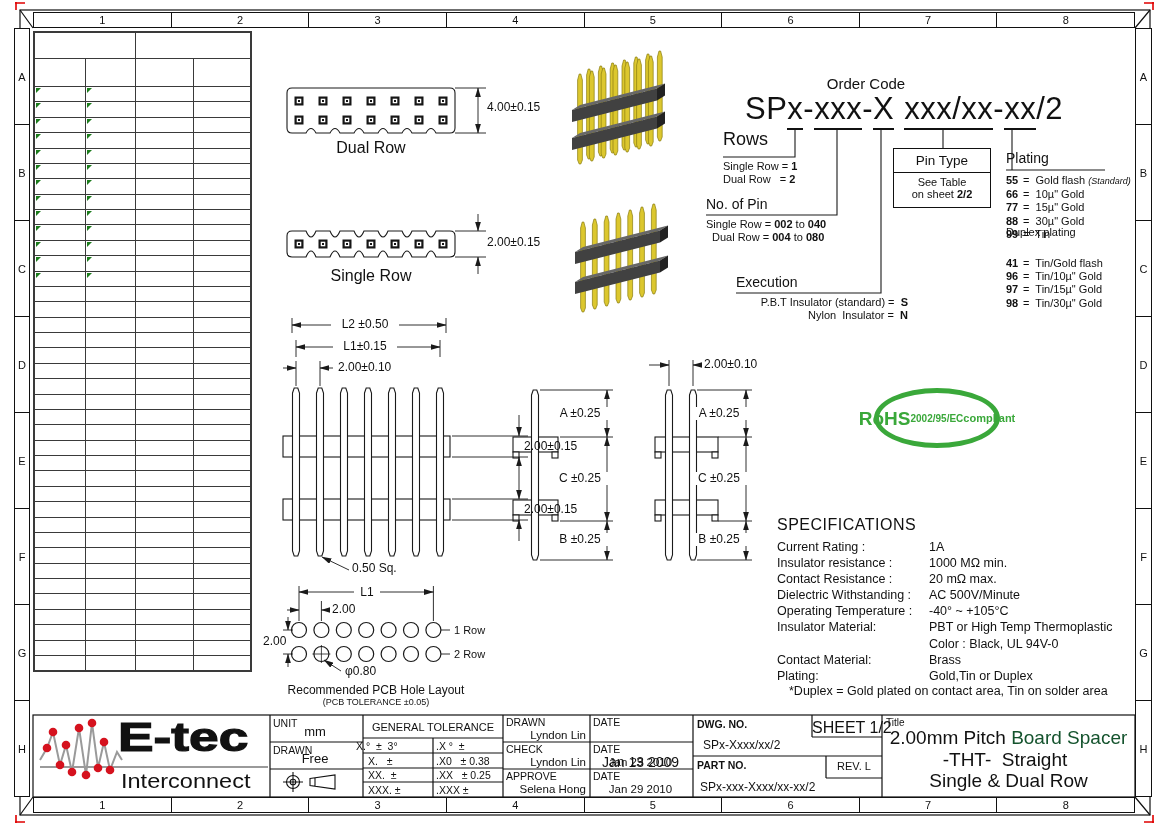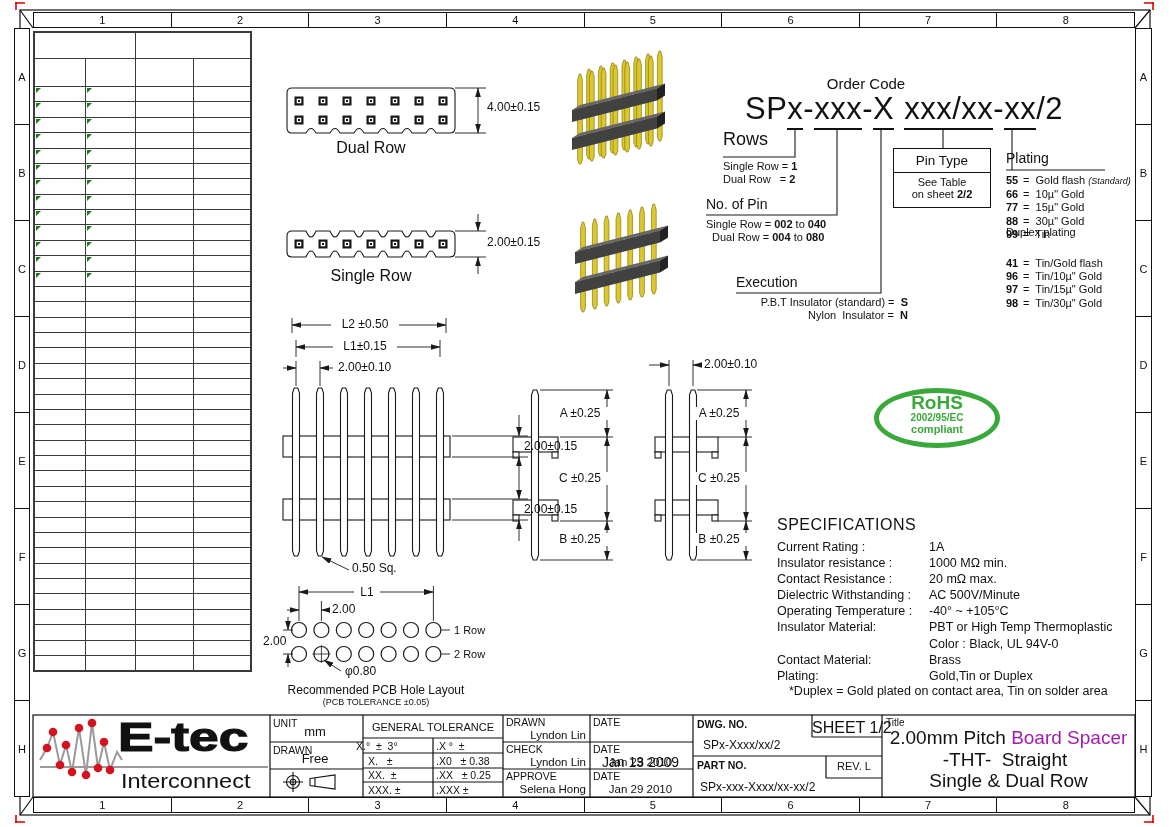--- a/index.html
+++ b/index.html
@@ -36,21 +36,21 @@
   .rt-cell:nth-child(2){width:50px}
   .rt-cell:nth-child(3){width:58px}
   .rt-cell:nth-child(4){flex:1;border-right:none}
   .rt-mark{position:absolute;left:1px;top:1px;width:0;height:0;border-top:5px solid #1c7c1c;border-right:5px solid transparent}
   
   .oc-line{white-space:pre;font-size:11px;line-height:12.5px}
   .pl-item{white-space:pre;font-size:11px;line-height:13.2px}
   .pl-item b{display:inline-block;width:17px}
   .pl-item i{font-size:9px}
   
-  .rohs{position:absolute;left:874px;top:388px;width:126px;height:60px;border:5px solid #3aa83a;border-radius:50%;display:flex;flex-direction:column;align-items:center;color:#3aa83a;font-weight:bold}
+  .rohs{position:absolute;left:874px;top:388px;width:126px;height:60px;border:5px solid #3aa83a;border-radius:50%;display:flex;flex-direction:row;align-items:center;justify-content:center;color:#3aa83a;font-weight:bold}
   
   .spec-row{font-size:12.5px;line-height:16.1px;white-space:nowrap}
   .spec-row .lab{display:inline-block;width:152px}
   
   .tb-lab{font-size:10.5px}
   .tol-cell{position:absolute;font-size:10.5px;white-space:pre}
 </style>
 </head>
 <body>
 
@@ -750,15 +750,15 @@
 <div class="t c" style="left:593px;top:783px;width:95px;font-size:11.5px">Jan 29 2010</div>
 
 <span class="t tb-lab" style="left:697px;top:718px;font-weight:bold">DWG. NO.</span>
 <span class="t" style="left:703px;top:738px;font-size:12px">SPx-Xxxx/xx/2</span>
 <div class="t c" style="left:812px;top:719px;width:70px;font-size:16px">SHEET 1/2</div>
 <span class="t tb-lab" style="left:697px;top:759px;font-weight:bold">PART NO.</span>
 <span class="t" style="left:700px;top:780px;font-size:12px">SPx-xxx-Xxxx/xx-xx/2</span>
 <div class="t c" style="left:826px;top:760px;width:56px;font-size:11px">REV. L</div>
 
 <span class="t" style="left:886px;top:717px;font-size:10px">Title</span>
-<div class="t c" style="left:882px;top:727px;width:253px;font-size:19px"><span>2.00mm Pitch</span> <span style="color:#a21caf">Board Spacer</span></div>
+<div class="t c" style="left:882px;top:727px;width:253px;font-size:19px"><span>2.00mm Pitch</span> <span style="color:#14532d">Board Spacer</span></div>
 <div class="t c pre" style="left:882px;top:749px;width:246px;font-size:19px">-THT-  Straight</div>
 <div class="t c" style="left:882px;top:770px;width:253px;font-size:19px">Single &amp; Dual Row</div>
 
 </body></html>

